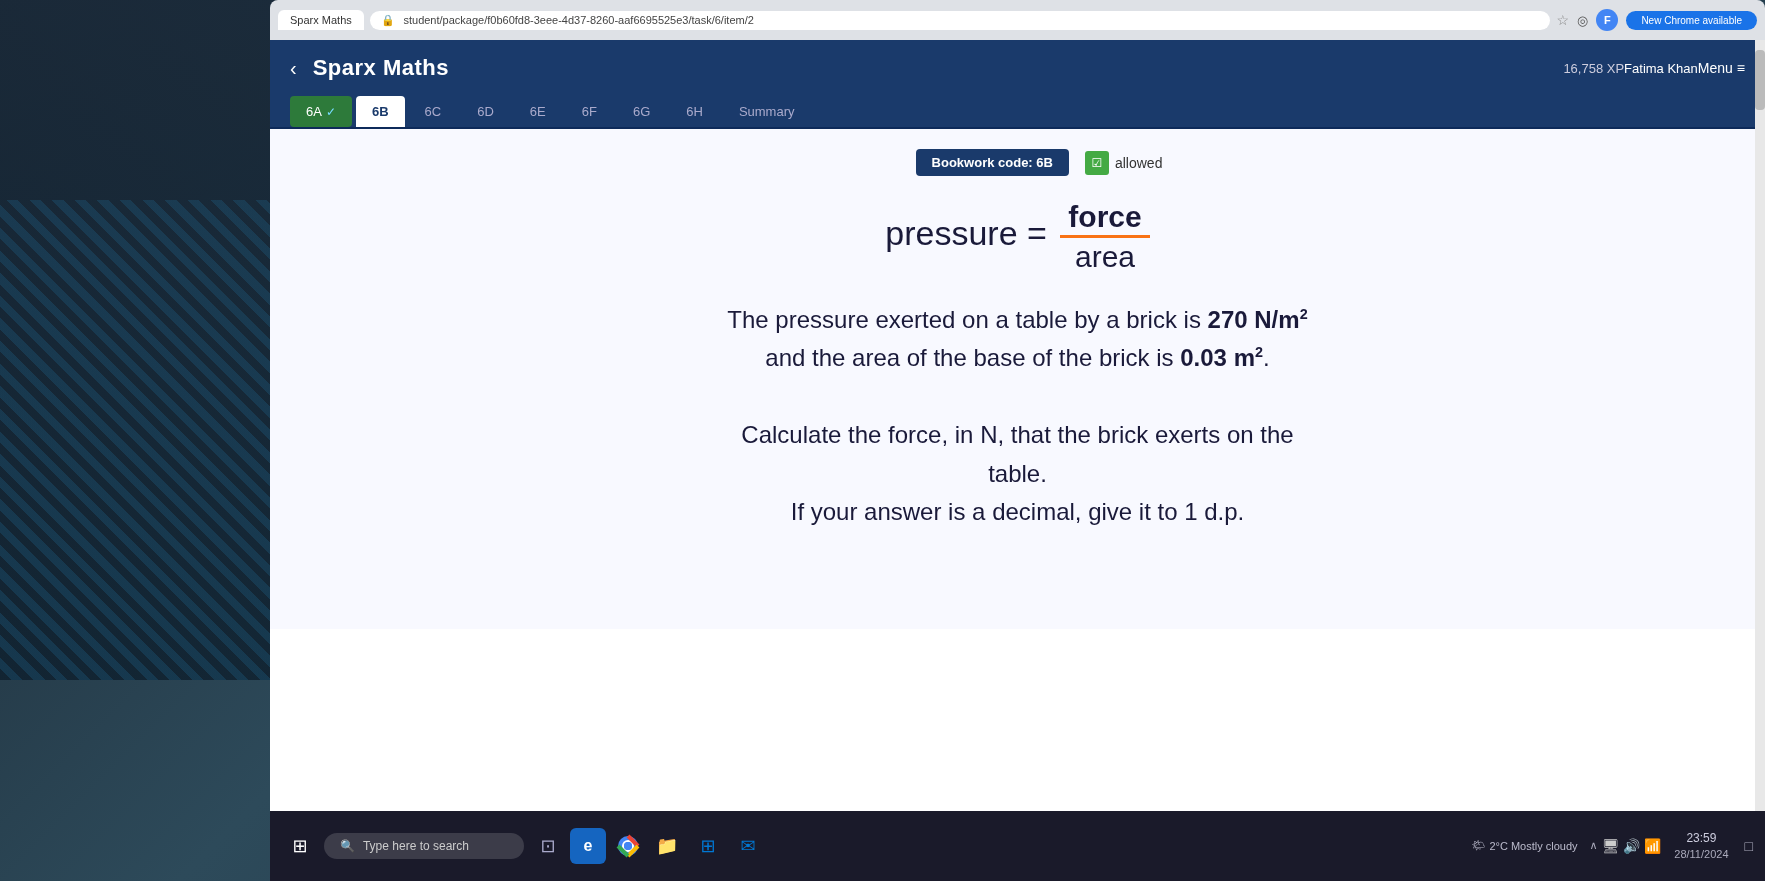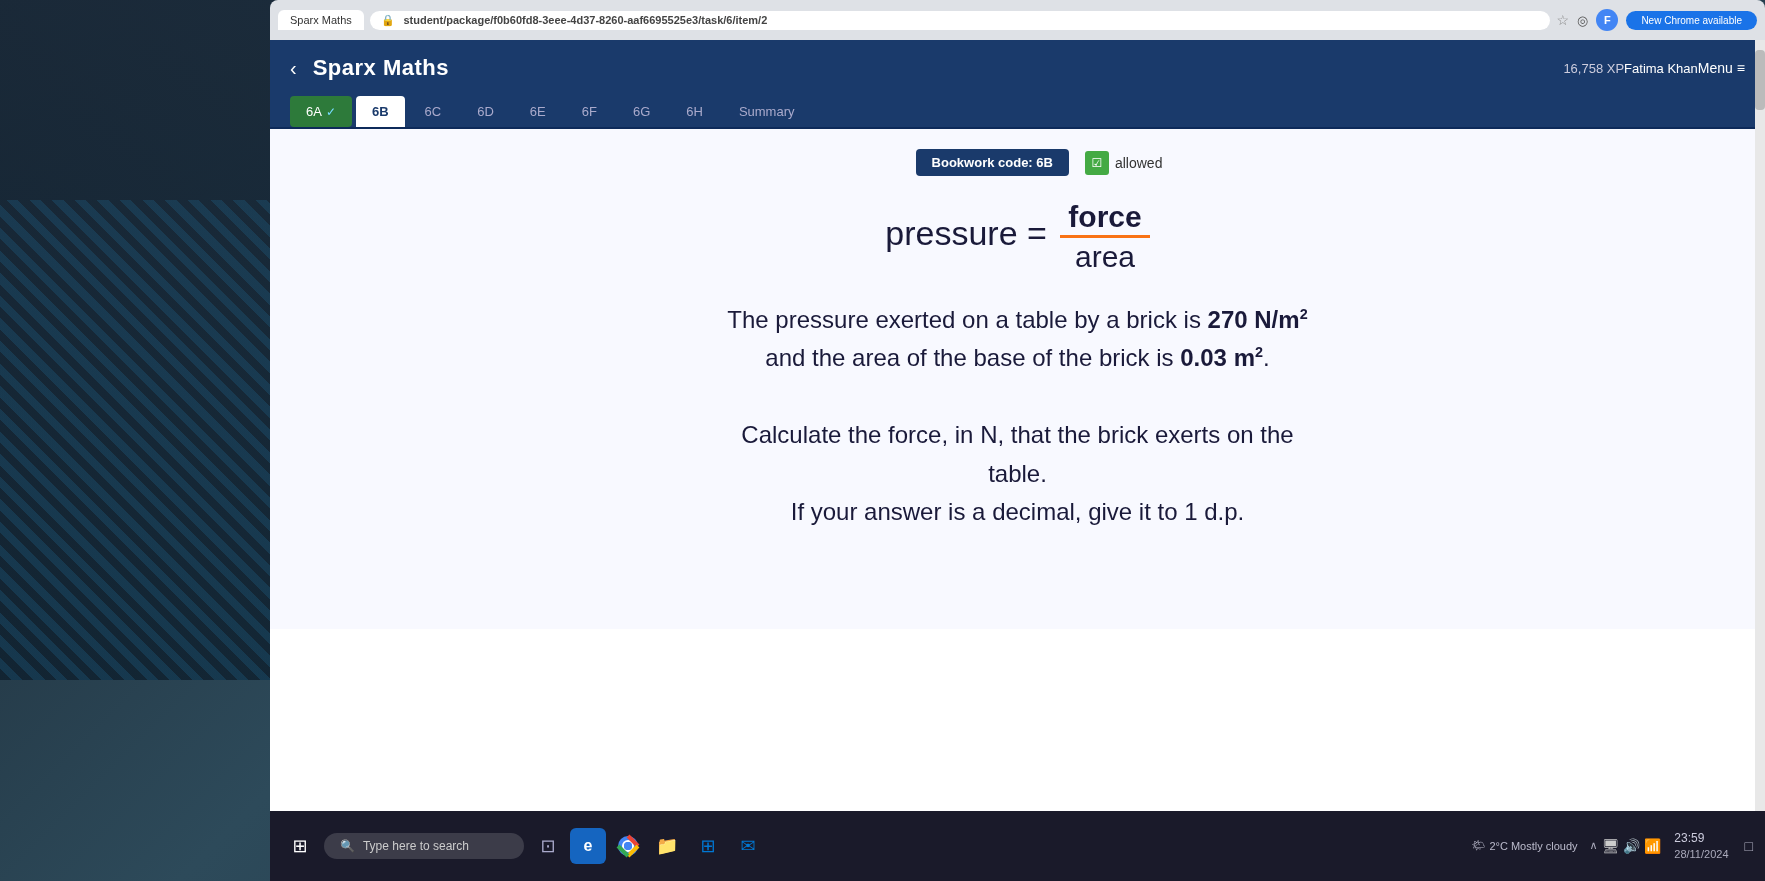--- a/index.html
+++ b/index.html
@@ -427,21 +427,21 @@
 
     .weather-info {
       display: flex;
       align-items: center;
       gap: 4px;
       font-size: 11px;
       color: #bbc;
     }
 
     .time-display {
-      text-align: left;
+      text-align: center;
       line-height: 1.3;
     }
 
     .sys-tray {
       display: flex;
       align-items: center;
       gap: 4px;
     }
 
     
@@ -472,21 +472,21 @@
 <body>
 
 <div class="laptop-bg"></div>
 <div class="bg-decor-left"></div>
 <div class="bg-decor-pattern"></div>
 
 <div class="browser-chrome">
   <div class="browser-tab">Sparx Maths</div>
   <div class="address-bar-container">
     <span>🔒</span>
-    <span style="font-size:11px;color:#444;overflow:hidden;text-overflow:ellipsis;white-space:nowrap;max-width:700px;font-weight:bold;">student/package/f0b60fd8-3eee-4d37-8260-aaf6695525e3/task/6/item/2</span>
+    <span style="font-size:11px;color:#444;overflow:hidden;text-overflow:ellipsis;white-space:nowrap;max-width:700px;">student/package/f0b60fd8-3eee-4d37-8260-aaf6695525e3/task/6/item/2</span>
   </div>
   <div class="browser-controls">
     <span class="star-icon">☆</span>
     <span style="font-size:13px;color:#555;">◎</span>
     <span style="width:22px;height:22px;background:#4285f4;border-radius:50%;display:inline-flex;align-items:center;justify-content:center;color:#fff;font-size:11px;font-weight:bold;">F</span>
     <button class="chrome-update-btn">New Chrome available</button>
   </div>
 </div>
 
 <div class="browser-window">

